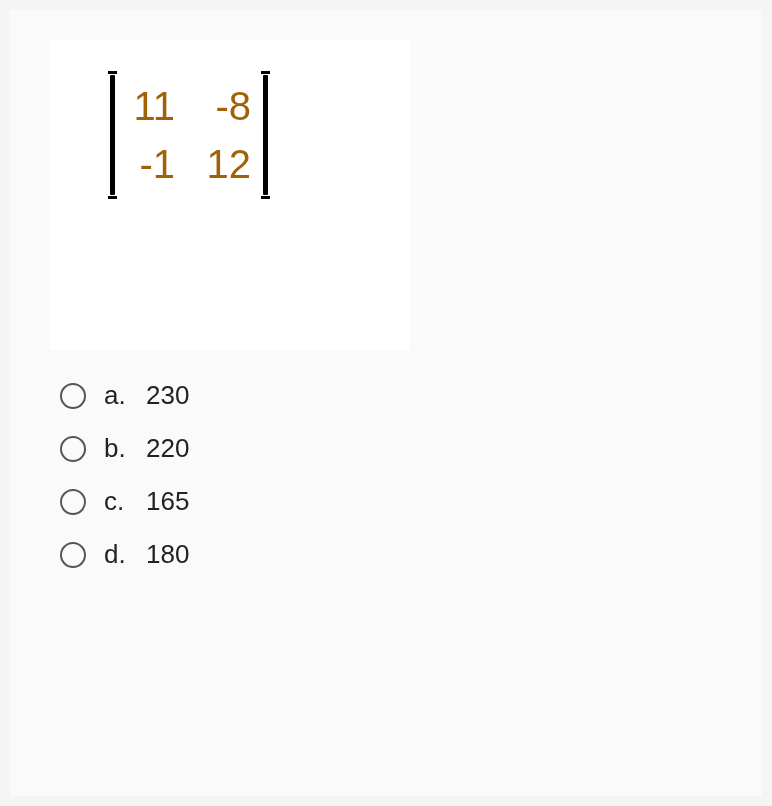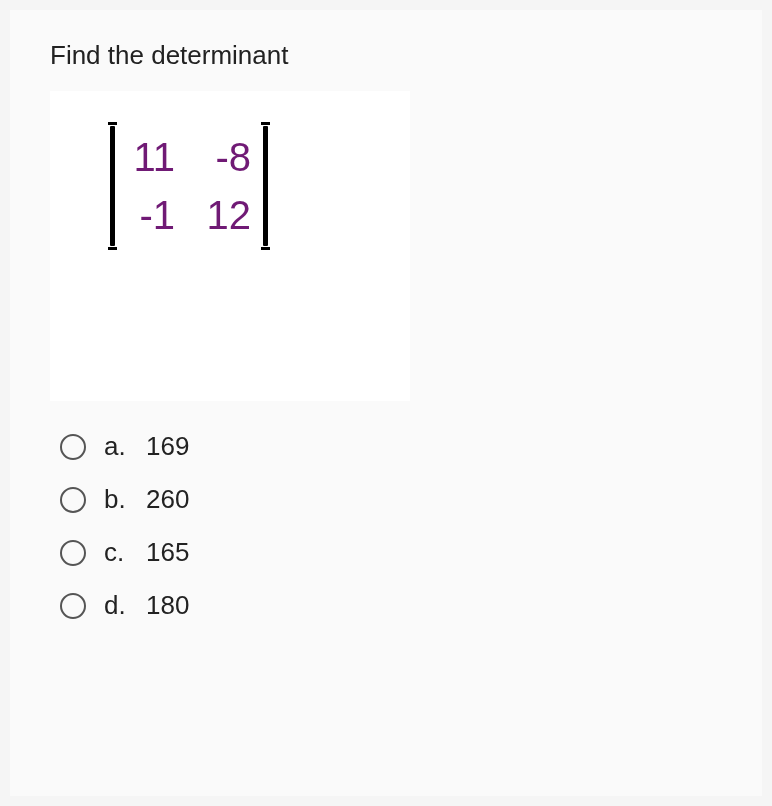--- a/index.html
+++ b/index.html
@@ -64,21 +64,21 @@
     .matrix-cells {
       display: grid;
       grid-template-columns: auto auto;
       grid-template-rows: 1fr 1fr;
       column-gap: 28px;
       row-gap: 4px;
       padding: 4px 12px;
       align-items: center;
       font-size: 40px;
       font-weight: 400;
-      color: #701a75;
+      color: #a16207;
     }
     .cell {
       text-align: right;
       min-width: 48px;
       line-height: 1.1;
     }
     .select-one {
       font-size: 26px;
       color: #222;
       margin-bottom: 22px;
@@ -120,46 +120,45 @@
     }
     .option-value {
       font-size: 26px;
       color: #222;
     }
   </style>
 </head>
 <body>
 
 <div class="question-card">
-  <div class="question-text">Find the determinant</div>
 
   <div class="matrix-image-area">
     <div class="matrix-wrap">
       <div class="bar"></div>
       <div class="matrix-cells">
         <div class="cell">11</div>
         <div class="cell">-8</div>
         <div class="cell">-1</div>
         <div class="cell">12</div>
       </div>
       <div class="bar"></div>
     </div>
   </div>
 
 
   <div class="options">
     <label class="option">
       <input type="radio" name="answer" class="radio" style="">
       <span class="option-letter">a.</span>
-      <span class="option-value">169</span>
+      <span class="option-value">230</span>
     </label>
     <label class="option">
       <input type="radio" name="answer" class="radio" style="">
       <span class="option-letter">b.</span>
-      <span class="option-value">260</span>
+      <span class="option-value">220</span>
     </label>
     <label class="option">
       <input type="radio" name="answer" class="radio" style="">
       <span class="option-letter">c.</span>
       <span class="option-value">165</span>
     </label>
     <label class="option">
       <input type="radio" name="answer" class="radio" style="">
       <span class="option-letter">d.</span>
       <span class="option-value">180</span>

